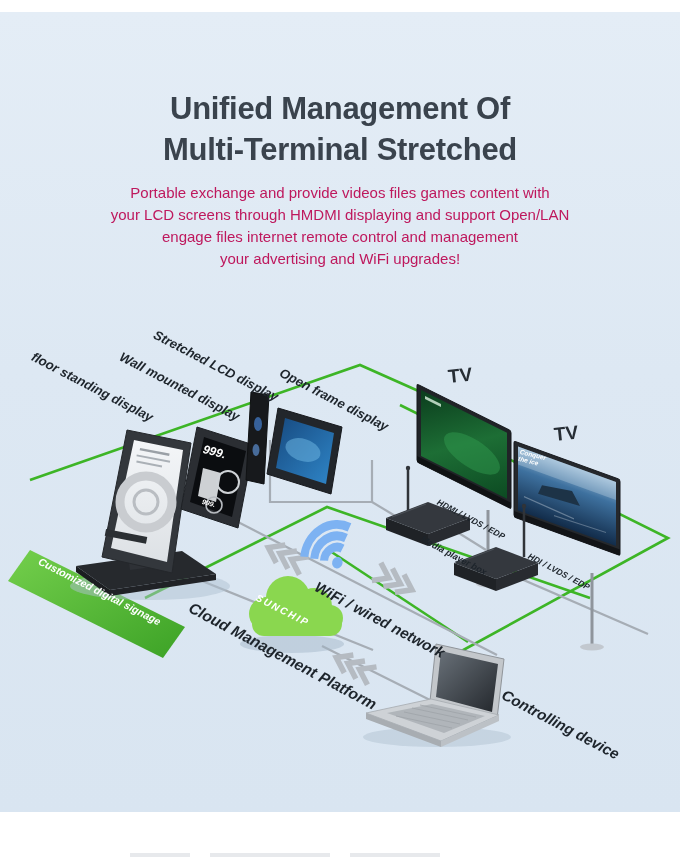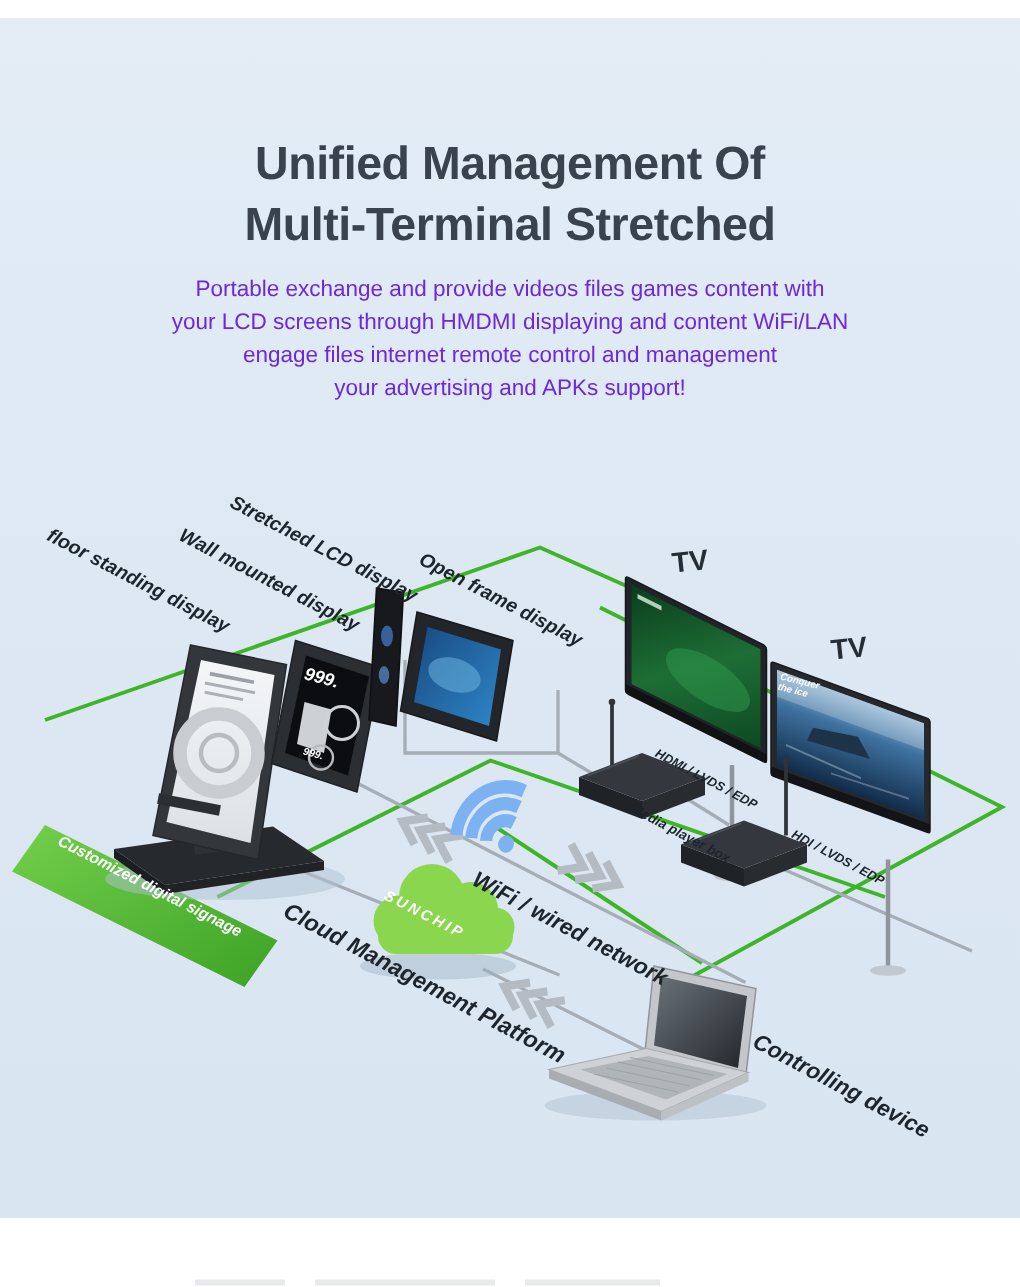--- a/index.html
+++ b/index.html
@@ -2,21 +2,21 @@
 <html><head>
 <meta charset="utf-8">
 <style>
   html,body{margin:0;padding:0;background:#ffffff;}
   .canvas{position:relative;width:680px;height:858px;background:#ffffff;overflow:hidden;
           font-family:"Liberation Sans",sans-serif;}
   .bg-panel{position:absolute;left:0;top:12px;width:680px;height:800px;
             background:linear-gradient(180deg,#e4edf6 0%,#dde8f3 45%,#d9e5f1 100%);}
   .header{position:absolute;left:0;top:88px;width:680px;text-align:center;z-index:5;}
   .title{font-size:31px;line-height:41px;font-weight:700;color:#3a434d;letter-spacing:-0.3px;}
-  .desc{margin-top:12px;font-size:15px;line-height:22px;color:#6d28d9;font-weight:400;}
+  .desc{margin-top:12px;font-size:15px;line-height:22px;color:#be185d;font-weight:400;}
   .stage{position:absolute;left:0;top:0;width:680px;height:858px;z-index:2;}
   svg{position:absolute;left:0;top:0;}
   .dlabel{position:absolute;transform-origin:0 0;white-space:nowrap;z-index:6;
           font-style:italic;font-weight:700;color:#1d242b;}
   .lab-lg{font-size:13px;}
   .lab-md{font-size:15px;}
   .lab-sm{font-size:8.5px;font-style:italic;}
   .lab-tv{font-size:19px;font-style:normal;font-weight:600;color:#262d34;}
   .lab-white{color:#ffffff;font-style:italic;}
   .pre{white-space:pre-line;}
@@ -29,23 +29,23 @@
 <div class="canvas">
   <div class="bg-panel"></div>
 
   <div class="header">
     <div class="title">
       <div>Unified Management Of</div>
       <div>Multi-Terminal Stretched</div>
     </div>
     <div class="desc">
       <div>Portable exchange and provide videos files  games content with</div>
-      <div>your LCD screens through HMDMI displaying and content WiFi/LAN</div>
+      <div>your LCD screens through HMDMI displaying and support Open/LAN</div>
       <div>engage files internet remote control and management</div>
-      <div>your advertising and APKs support!</div>
+      <div>your advertising and WiFi upgrades!</div>
     </div>
   </div>
 
   <div class="stage">
   <svg width="680" height="858" viewBox="0 0 680 858">
     <defs>
       <linearGradient id="ribbonG" x1="0" y1="0" x2="1" y2="1">
         <stop offset="0" stop-color="#74cf4c"></stop>
             <stop offset="1" stop-color="#3ca226"></stop>
       </linearGradient>

